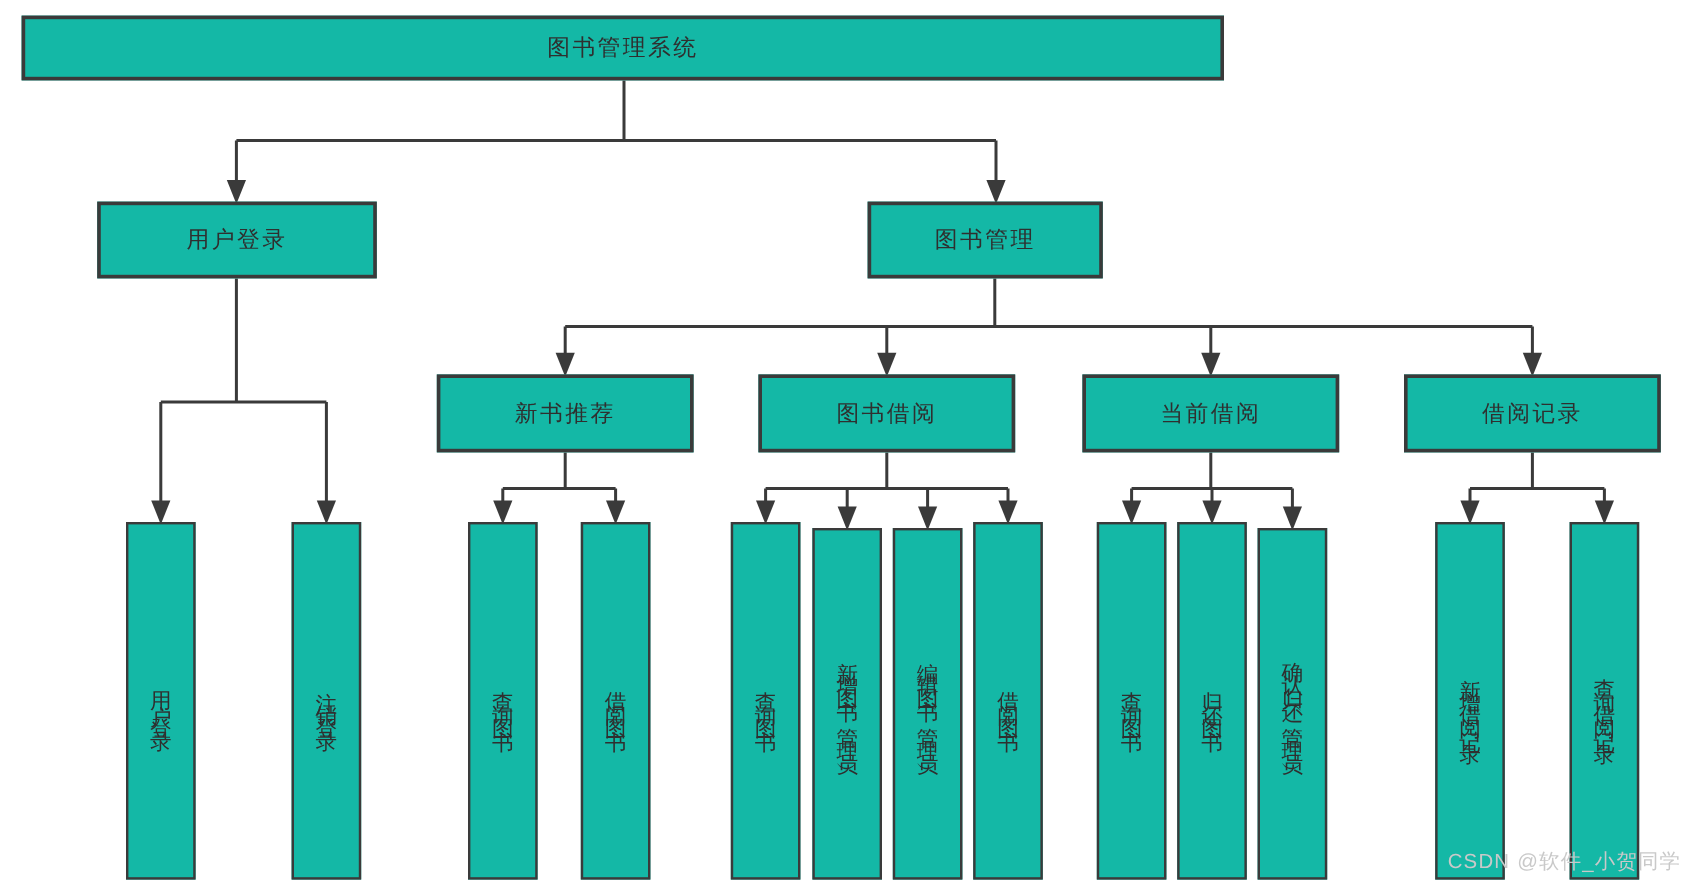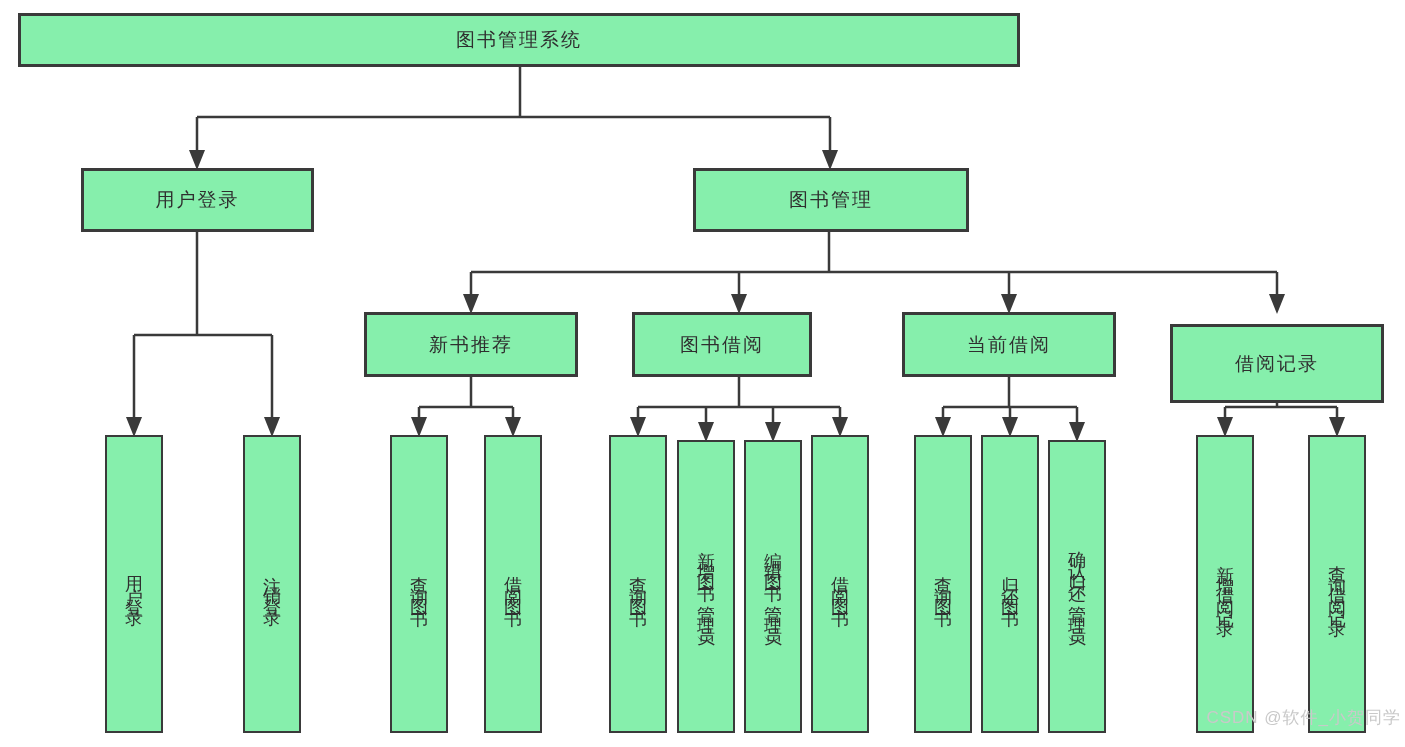--- a/index.html
+++ b/index.html
@@ -16,21 +16,21 @@
     font-family: "Liberation Sans", "DejaVu Sans", sans-serif;
     position: relative;
     overflow: hidden;
   }
   .canvas { position: absolute; inset: 0; }
   .connectors { position: absolute; left: 0; top: 0; }
   .connectors path { stroke: var(--line); stroke-width: 2.5; fill: none; }
   .connectors polygon { fill: var(--line); stroke: none; }
   .box {
     position: absolute;
-    background: #86efac;
+    background: #14b8a6;
     border: 3px solid var(--line);
     color: var(--text);
     display: flex;
     align-items: center;
     justify-content: center;
   }
   .hbox {
     font-size: 19px;
     letter-spacing: 2px;
     white-space: nowrap;
@@ -84,26 +84,26 @@
     <polygon points="935,417 951,417 943,437"></polygon>
     <polygon points="1002,417 1018,417 1010,437"></polygon>
     <polygon points="1069,422 1085,422 1077,442"></polygon>
     <polygon points="1217,417 1233,417 1225,437"></polygon>
     <polygon points="1329,417 1345,417 1337,437"></polygon>
   </svg>
 
   <div class="box hbox" style="left:18px; top:13px; width:1002px; height:54px;">图书管理系统</div>
 
   <div class="box hbox" style="left:81px; top:168px; width:233px; height:64px;">用户登录</div>
-  <div class="box hbox" style="left:693px; top:168px; width:276px; height:64px;">图书管理</div>
+  <div class="box hbox" style="left:723px; top:168px; width:196px; height:64px;">图书管理</div>
 
   <div class="box hbox" style="left:364px; top:312px; width:214px; height:65px;font-family:Liberation Serif, serif;">新书推荐</div>
-  <div class="box hbox" style="left:632px; top:312px; width:180px; height:65px;">图书借阅</div>
+  <div class="box hbox" style="left:632px; top:312px; width:214px; height:65px;">图书借阅</div>
   <div class="box hbox" style="left:902px; top:312px; width:214px; height:65px;text-align:center;">当前借阅</div>
-  <div class="box hbox" style="left:1170px; top:312px; width:214px; height:79px;margin-top:12px;">借阅记录</div>
+  <div class="box hbox" style="left:1170px; top:312px; width:214px; height:65px;">借阅记录</div>
 
   <div class="box leaf" style="left:105px; top:435px; height:298px;">用户登录</div>
   <div class="box leaf" style="left:243px; top:435px; height:298px;">注销登录</div>
 
   <div class="box leaf" style="left:390px; top:435px; height:298px;">查询图书</div>
   <div class="box leaf" style="left:484px; top:435px; height:298px;">借阅图书</div>
 
   <div class="box leaf" style="left:609px; top:435px; height:298px;">查询图书</div>
   <div class="box leaf" style="left:677px; top:440px; height:293px;">新增图书（管理员）</div>
   <div class="box leaf" style="left:744px; top:440px; height:293px;">编辑图书（管理员）</div>

